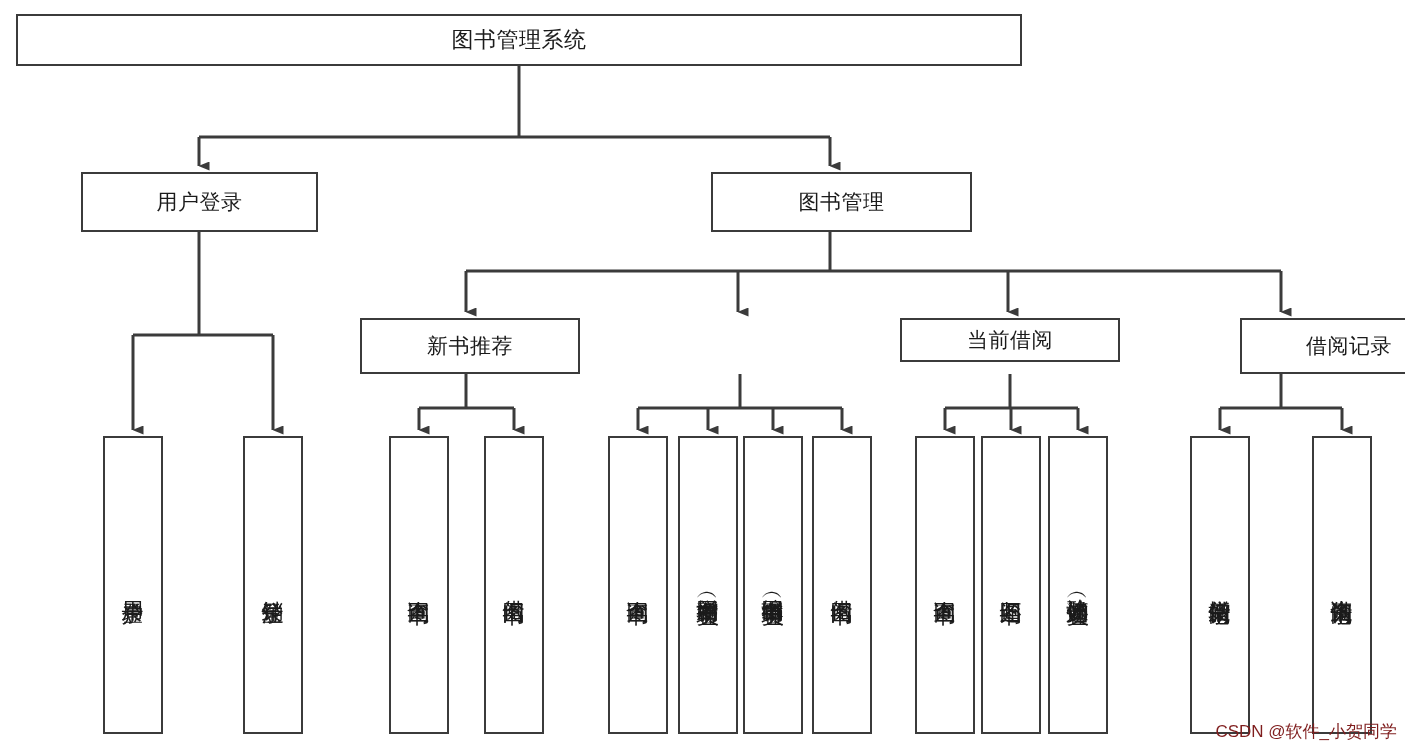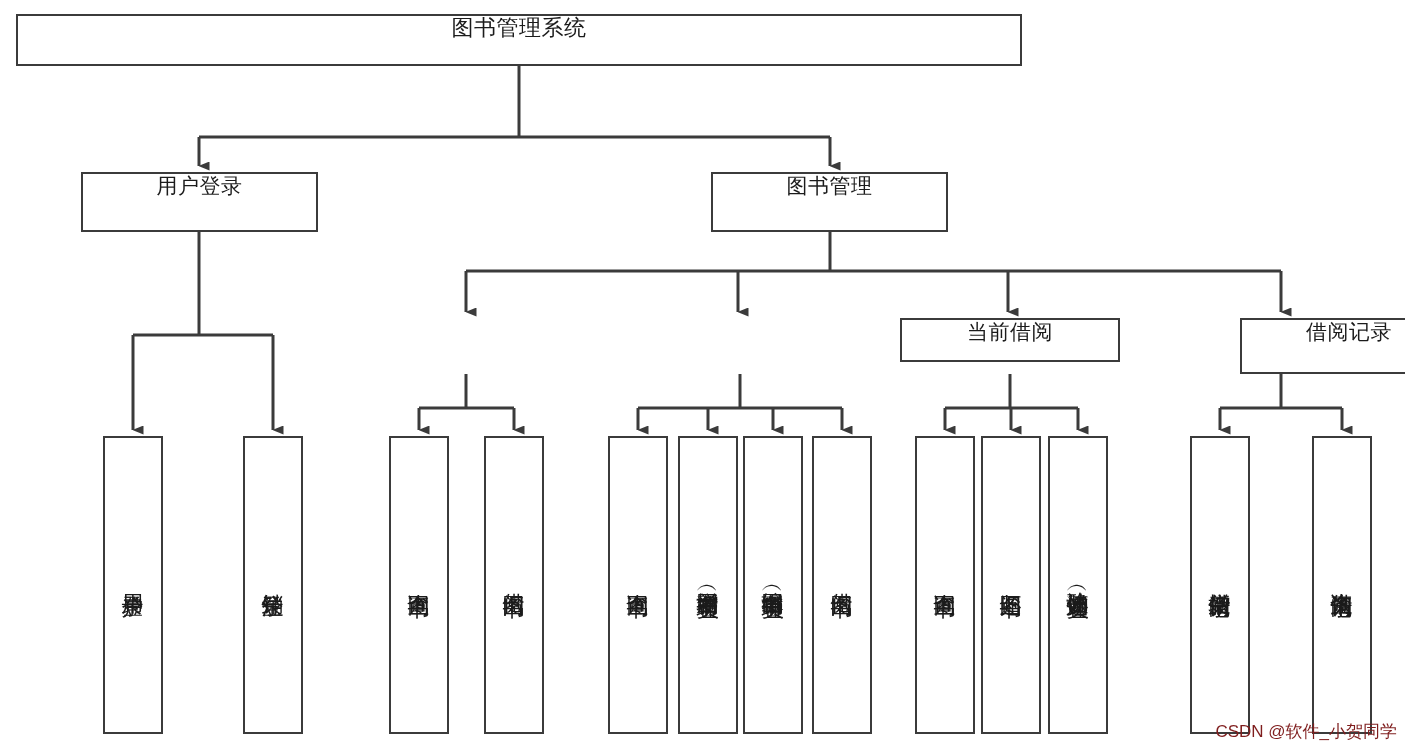--- a/index.html
+++ b/index.html
@@ -23,20 +23,21 @@
     top: 0;
     width: 1405px;
     height: 747px;
   }
   .node-box {
     position: absolute;
     box-sizing: border-box;
     border: 2.5px solid #3b3b3b;
     background: #ffffff;
     display: flex;
+    align-items: center;
     justify-content: center;
     color: #1b1b1b;
   }
   .node-label {
     font-size: 21px;
     line-height: 1.1;
     letter-spacing: 0.5px;
     white-space: nowrap;
     color: #1b1b1b;
   }
@@ -118,24 +119,27 @@
     </g>
   </svg>
 
   <div class="node-box root" style="left:16px; top:14px; width:1006px; height:52px;">
     <span class="node-label">图书管理系统</span>
   </div>
 
   <div class="node-box" style="left:81px; top:172px; width:237px; height:60px;">
     <span class="node-label">用户登录</span>
   </div>
-  <div class="node-box" style="left:711px; top:172px; width:237px; height:60px;">
+  <div class="node-box" style="left:711px; top:172px; width:261px; height:60px;">
     <span class="node-label">图书管理</span>
   </div>
 
+  <div class="node-box" style="left:360px; top:318px; width:220px; height:56px;">
+    <span class="node-label">新书推荐</span>
+  </div>
   <div class="node-box" style="left:900px; top:318px; width:220px; height:44px;">
     <span class="node-label">当前借阅</span>
   </div>
   <div class="node-box" style="left:1240px; top:318px; width:218px; height:56px;">
     <span class="node-label">借阅记录</span>
   </div>
 
   <div class="node-box leaf" style="left:103px; top:436px; width:60px; height:298px;">
     <span class="node-label">用户登录</span>
   </div>

